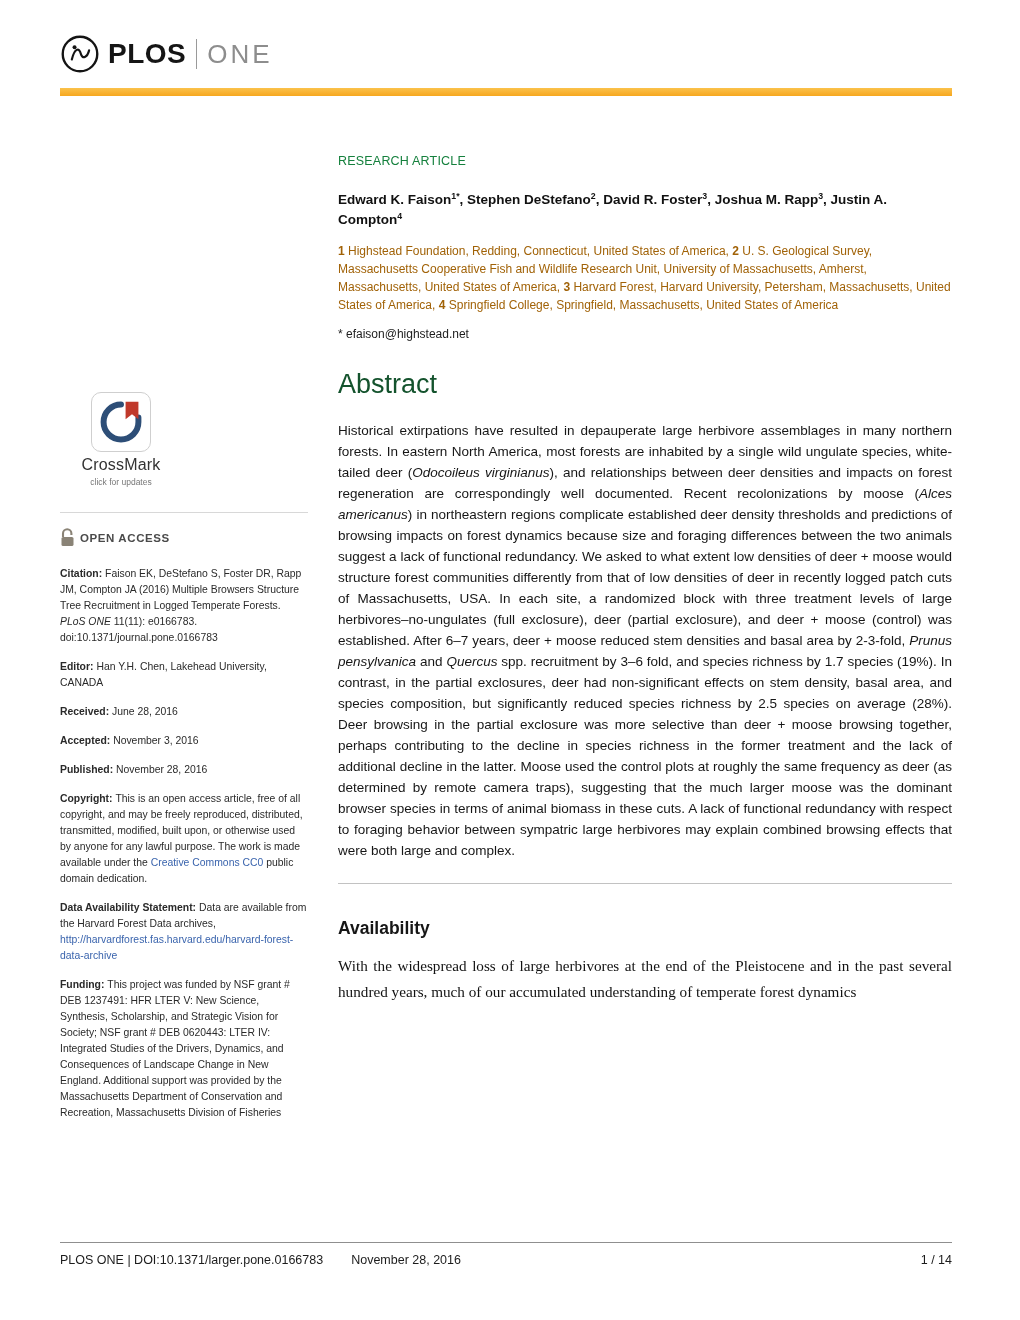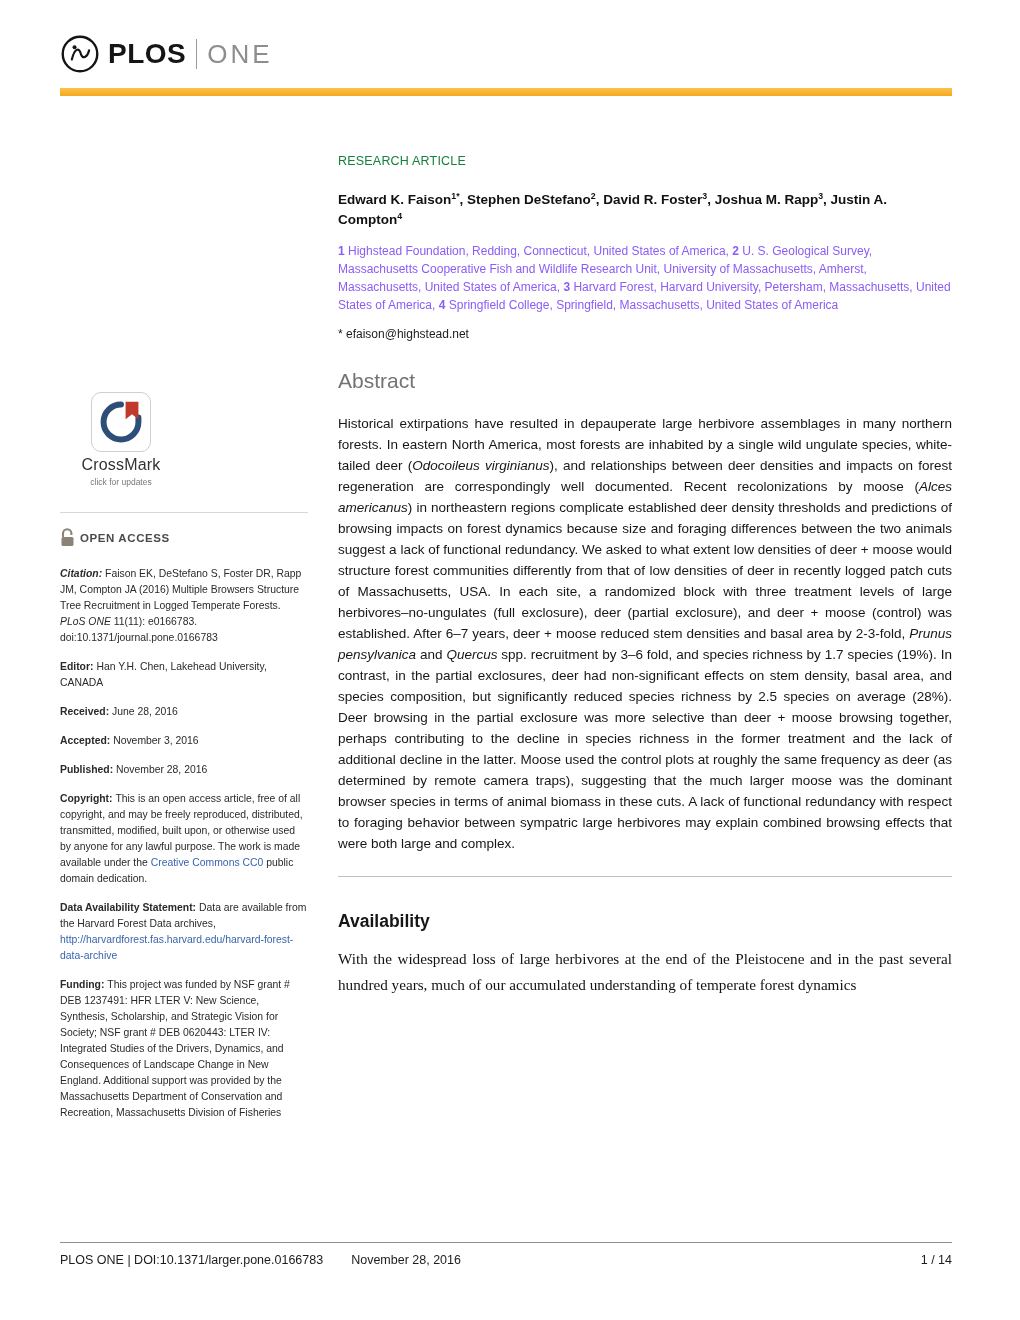--- a/index.html
+++ b/index.html
@@ -34,23 +34,23 @@
   .side-divider{height:1px;background:#d8d8d8;margin:22px 0 0 0;}
   .open-access{display:flex;align-items:center;gap:4px;padding:15px 0 6px 0;}
   .open-access-label{font-size:11.5px;font-weight:700;color:#4a4a4a;letter-spacing:.6px;}
   .side-block{margin-top:13px;}
   .rich-link{color:#3a64ad;}
   sup{font-size:.65em;line-height:0;}
   
   .kicker{margin-top:14px;font-size:12.5px;color:#15803d;letter-spacing:.2px;}
   .title{margin-top:9px;font-size:28px;line-height:37px;font-weight:400;color:#161616;}
   .authors{margin-top:22px;font-size:13.5px;font-weight:700;line-height:20px;color:#111;}
-  .affiliations{margin-top:12px;font-size:12px;line-height:18px;color:#8b5cf6;}
+  .affiliations{margin-top:12px;font-size:12px;line-height:18px;color:#a16207;}
   .correspondence{margin-top:13px;font-size:12px;color:#1c1c1c;}
-  .abstract-heading{margin-top:28px;font-size:21px;font-weight:400;color:#737373;}
+  .abstract-heading{margin-top:28px;font-size:27px;font-weight:400;color:#14532d;}
   .abstract-body{margin-top:20px;font-size:13.5px;line-height:21px;text-align:justify;color:#161616;}
   .section-rule{margin-top:22px;height:1px;background:#c2c2c2;border:none;}
   .intro-heading{margin-top:34px;font-size:17.5px;font-weight:700;color:#161616;}
   .intro-body{margin-top:14px;font-family:"Liberation Serif", serif;font-size:15.2px;line-height:26px;
     text-align:justify;color:#121212;}
   
   .footer{position:absolute;left:60px;width:892px;top:1242px;background:#fff;}
   .footer-rule{height:1px;background:#8f8f8f;}
   .footer-row{display:flex;justify-content:space-between;margin-top:10px;font-size:12.5px;color:#1c1c1c;}
   .footer-date{margin-left:28px;}
@@ -92,21 +92,21 @@
       <div class="side-divider"></div>
 
       <div class="open-access">
         <svg width="16" height="19" viewBox="0 0 16 19" aria-hidden="true">
           <path d="M3 9 V5.5 a4.2 4.2 0 0 1 8.4 0 V7" fill="none" stroke="#8a8376" stroke-width="2.1"></path>
           <rect x="1.5" y="9" width="12" height="9" rx="1.6" fill="#8a8376"></rect>
         </svg>
         <span class="open-access-label">OPEN ACCESS</span>
       </div>
 
-      <p class="side-block"><span style="font-weight: 700; font-style: italic;">Citation: </span><span>Faison EK, DeStefano S, Foster DR, Rapp JM, Compton JA (2016) Multiple Browsers Structure Tree Recruitment in Logged Temperate Forests. </span><span style="font-style: italic;">PLoS ONE</span><span> 11(11): e0166783. doi:10.1371/journal.pone.0166783</span></p>
+      <p class="side-block"><span style="font-weight: 700;">Citation: </span><span>Faison EK, DeStefano S, Foster DR, Rapp JM, Compton JA (2016) Multiple Browsers Structure Tree Recruitment in Logged Temperate Forests. </span><span style="font-style: italic;">PLoS ONE</span><span> 11(11): e0166783. doi:10.1371/journal.pone.0166783</span></p>
       <p class="side-block"><span style="font-weight: 700;">Editor: </span><span>Han Y.H. Chen, Lakehead University, CANADA</span></p>
       <p class="side-block"><span style="font-weight: 700;">Received: </span><span>June 28, 2016</span></p>
       <p class="side-block"><span style="font-weight: 700;">Accepted: </span><span>November 3, 2016</span></p>
       <p class="side-block"><span style="font-weight: 700;">Published: </span><span>November 28, 2016</span></p>
       <p class="side-block"><span style="font-weight: 700;">Copyright: </span><span>This is an open access article, free of all copyright, and may be freely reproduced, distributed, transmitted, modified, built upon, or otherwise used by anyone for any lawful purpose. The work is made available under the </span><span class="rich-link">Creative Commons CC0</span><span> public domain dedication.</span></p>
       <p class="side-block"><span style="font-weight: 700;">Data Availability Statement: </span><span>Data are available from the Harvard Forest Data archives, </span><span class="rich-link">http://harvardforest.fas.harvard.edu/harvard-forest-data-archive</span></p>
       <p class="side-block"><span style="font-weight: 700;">Funding: </span><span>This project was funded by NSF grant # DEB 1237491: HFR LTER V: New Science, Synthesis, Scholarship, and Strategic Vision for Society; NSF grant # DEB 0620443: LTER IV: Integrated Studies of the Drivers, Dynamics, and Consequences of Landscape Change in New England. Additional support was provided by the Massachusetts Department of Conservation and Recreation, Massachusetts Division of Fisheries</span></p>
 
     </div>
 

